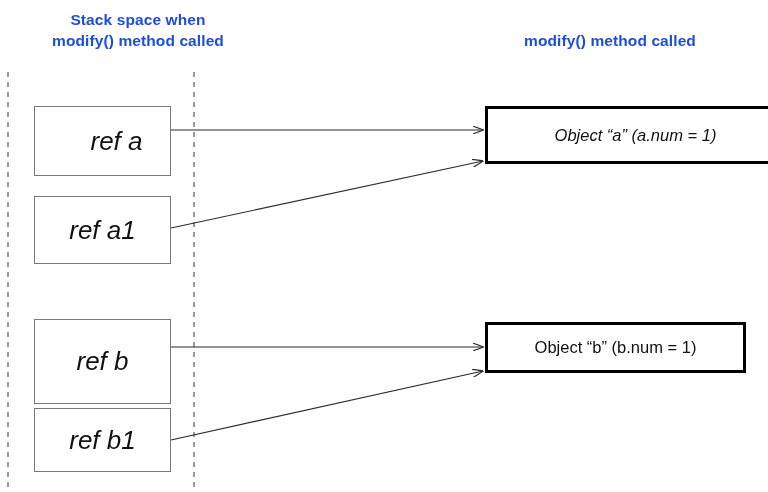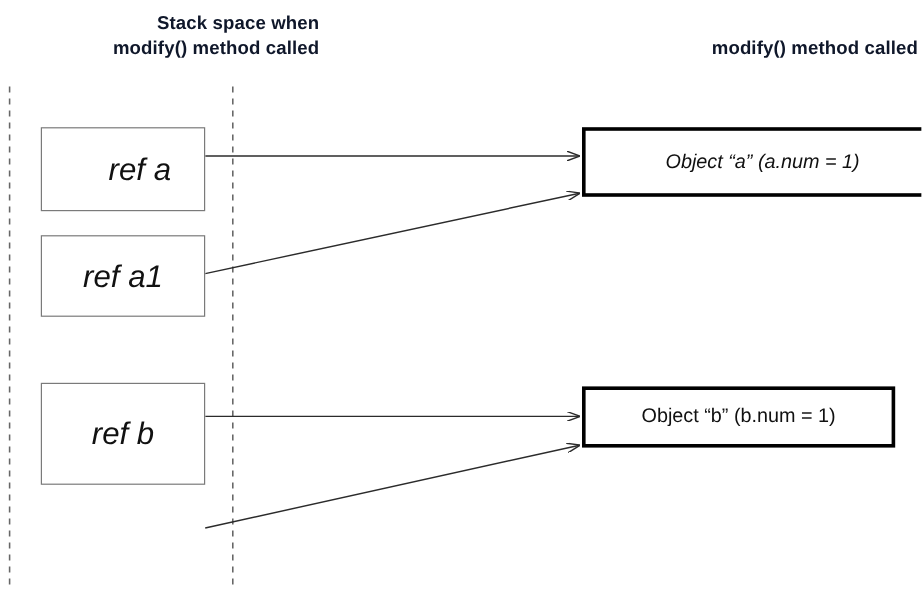--- a/index.html
+++ b/index.html
@@ -19,25 +19,25 @@
   }
   #svg-layer {
     position: absolute;
     left: 0;
     top: 0;
     width: 768px;
     height: 492px;
   }
   .title {
     position: absolute;
-    text-align: right;
+    text-align: center;
     font-weight: bold;
     font-size: 15.5px;
     line-height: 21px;
-    color: #0f172a;
+    color: #1d4ed8;
     letter-spacing: 0.1px;
   }
   .title .em {
   }
   #title-stack {
     left: 10px;
     top: 9px;
     width: 256px;
   }
   #title-heap {
@@ -111,20 +111,23 @@
 
   <div class="stack-box" id="stack-box-ref-a">
     <span>ref a</span>
   </div>
   <div class="stack-box" id="stack-box-ref-a1">
     <span>ref a1</span>
   </div>
   <div class="stack-box" id="stack-box-ref-b">
     <span>ref b</span>
   </div>
+  <div class="stack-box" id="stack-box-ref-b1">
+    <span>ref b1</span>
+  </div>
 
   <div class="heap-box" id="heap-box-object-a">
     <span>Object “a” (a.num = 1)</span>
   </div>
   <div class="heap-box" id="heap-box-object-b">
     <span>Object “b” (b.num = 1)</span>
   </div>
 
 </div>
 

